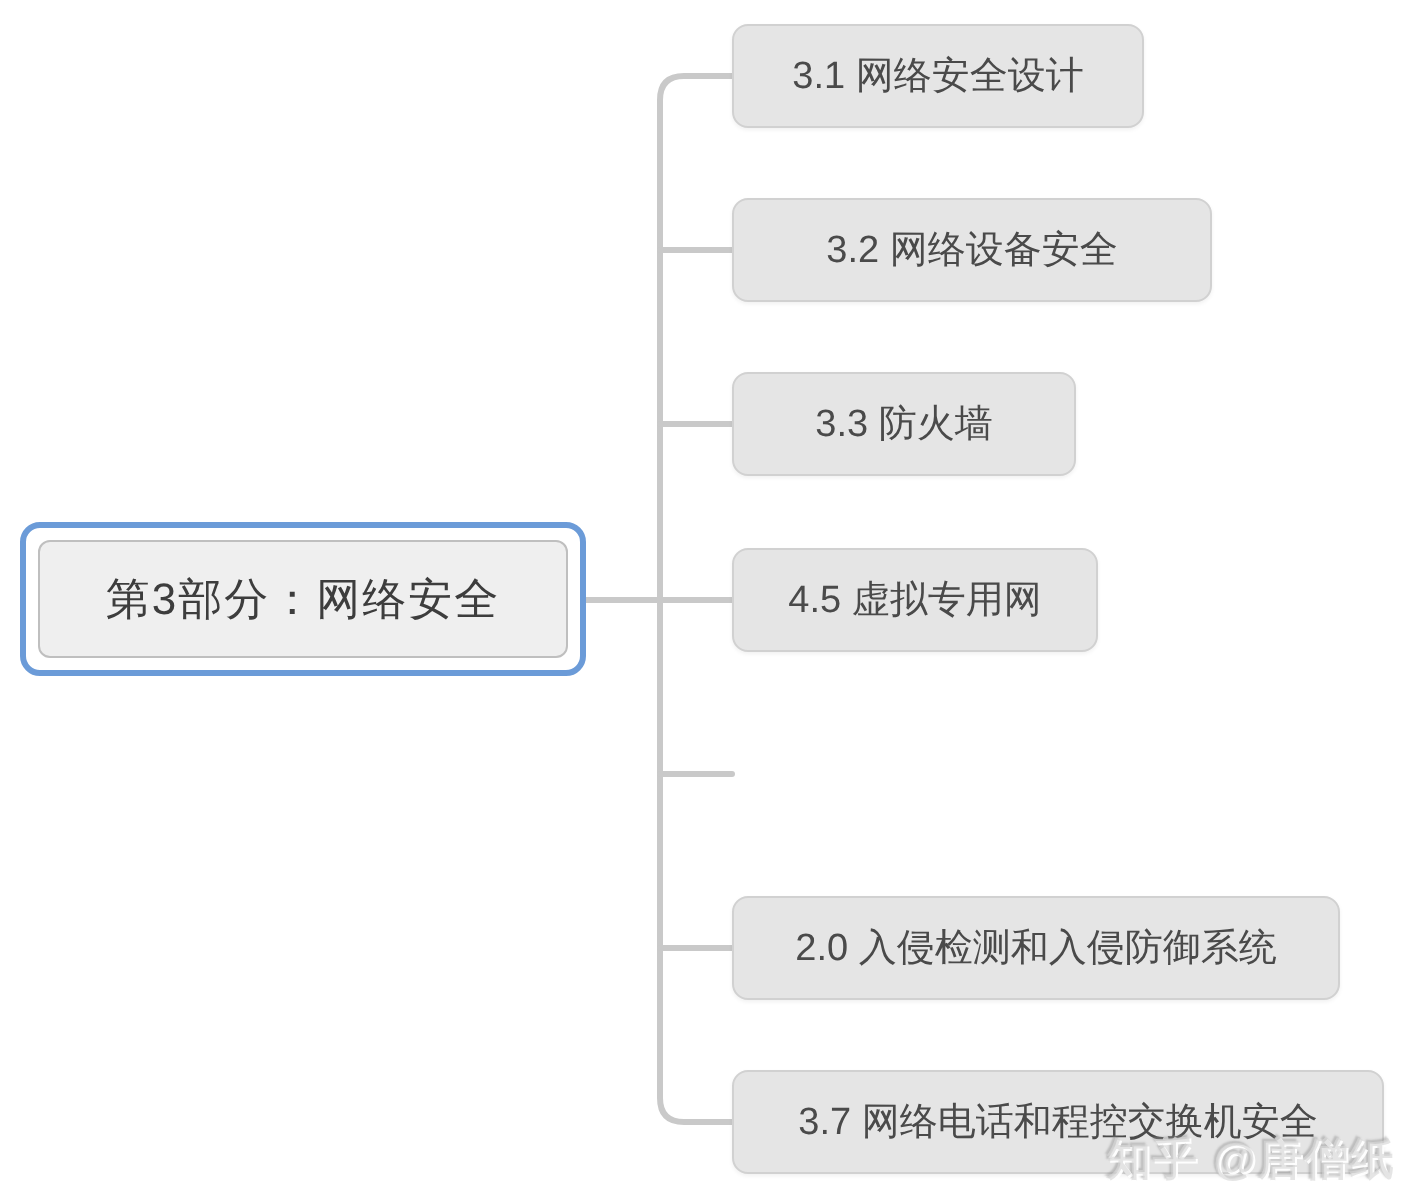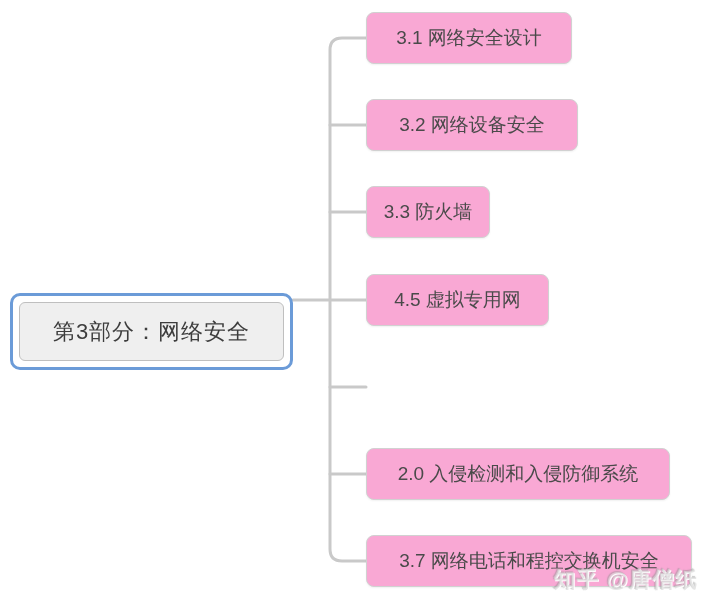--- a/index.html
+++ b/index.html
@@ -28,21 +28,20 @@
     left: 10px;
     top: 261px;
     width: 283px;
     height: 77px;
     border: 3px solid #6b9bd8;
     border-radius: 10px;
     background: #ffffff;
     padding: 6px;
     z-index: 2;
     cursor: pointer;
-    margin-top: 32px;
   }
   .root-node-inner {
     width: 100%;
     height: 100%;
     background: #efefef;
     border: 1px solid #bfbfbf;
     border-radius: 6px;
     display: flex;
     align-items: center;
     justify-content: center;
@@ -52,21 +51,21 @@
     color: #3d3d3d;
     letter-spacing: 1px;
     white-space: nowrap;
   }
 
   
   .child-node {
     position: absolute;
     left: 366px;
     height: 52px;
-    background: #f9a8d4;
+    background: #e5e5e5;
     border: 1px solid #d1d1d1;
     border-radius: 8px;
     box-shadow: 0 1px 2px rgba(0,0,0,0.06);
     display: flex;
     align-items: center;
     justify-content: center;
     z-index: 2;
     cursor: pointer;
   }
   .child-label {
@@ -109,25 +108,25 @@
   <div class="root-node">
     <div class="root-node-inner">
       <span class="root-label">第3部分：网络安全</span>
     </div>
   </div>
 
   <div class="child-node" style="top:12px; width:206px">
     <span class="child-label">3.1 网络安全设计</span>
   </div>
 
-  <div class="child-node" style="top:99px; width:212px">
+  <div class="child-node" style="top:99px; width:240px">
     <span class="child-label">3.2 网络设备安全</span>
   </div>
 
-  <div class="child-node" style="top:186px; width:124px">
+  <div class="child-node" style="top:186px; width:172px">
     <span class="child-label">3.3 防火墙</span>
   </div>
 
   <div class="child-node" style="top:274px; width:183px">
     <span class="child-label">4.5 虚拟专用网</span>
   </div>
 
 
   <div class="child-node" style="top:448px; width:304px">
     <span class="child-label">2.0 入侵检测和入侵防御系统</span>

